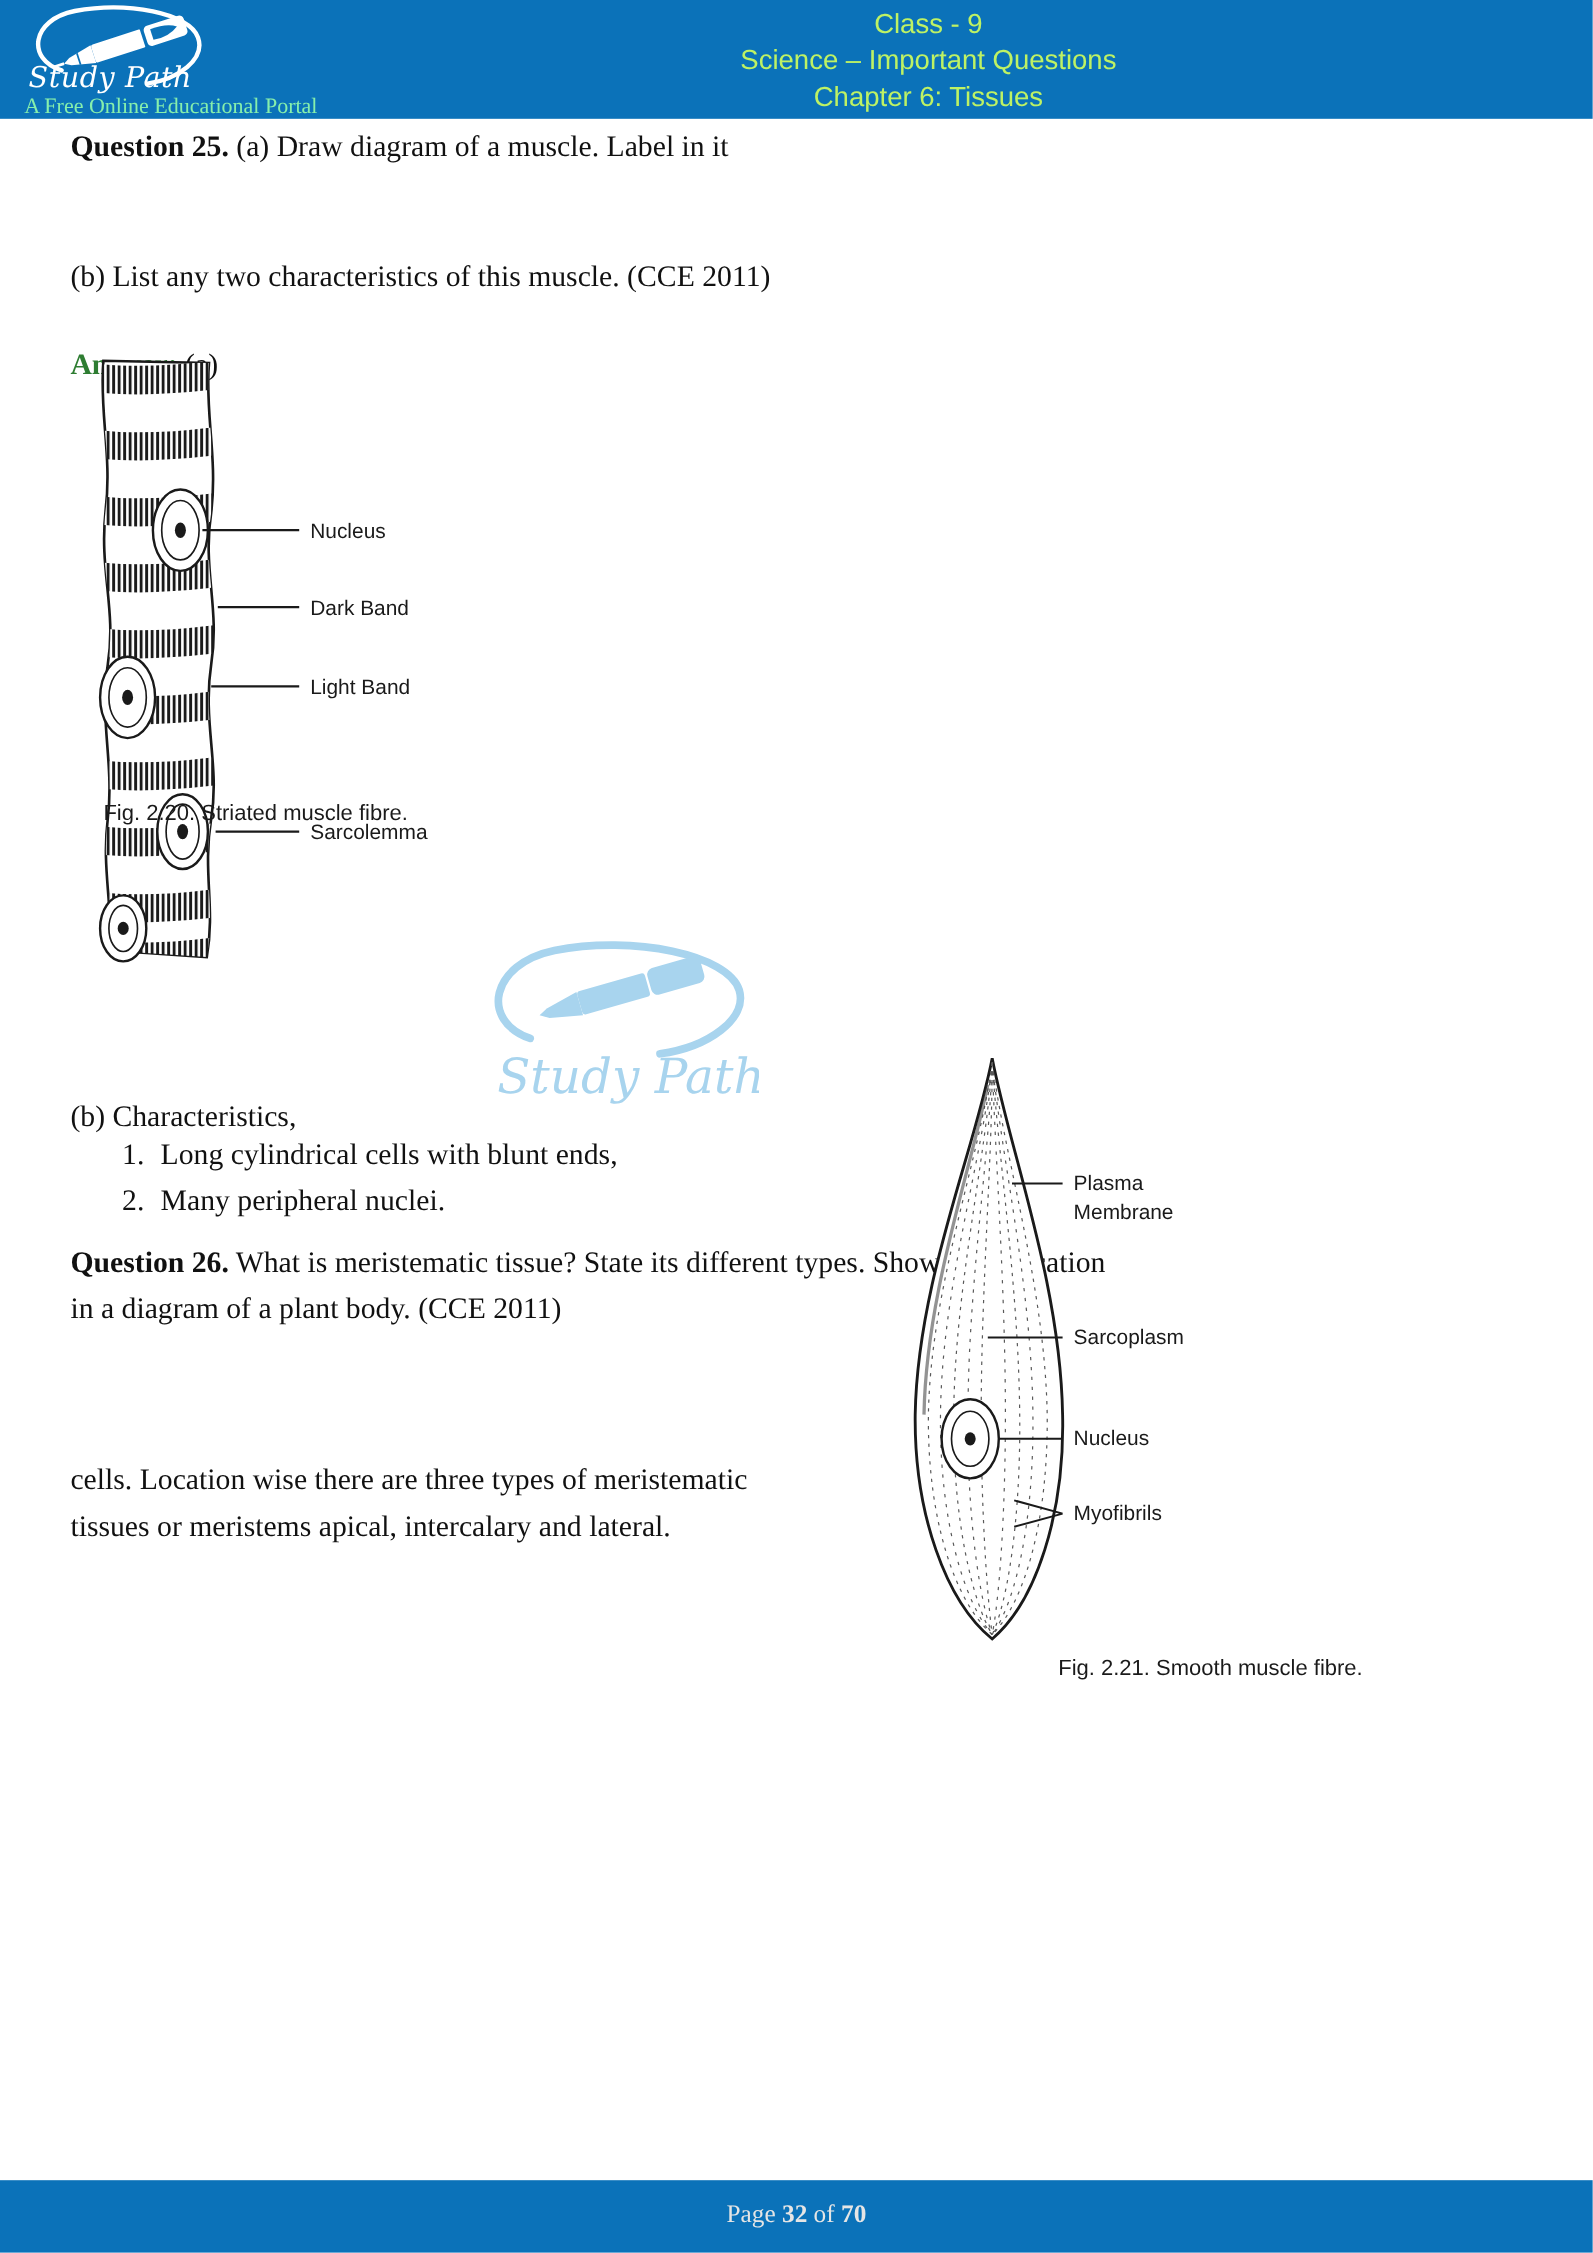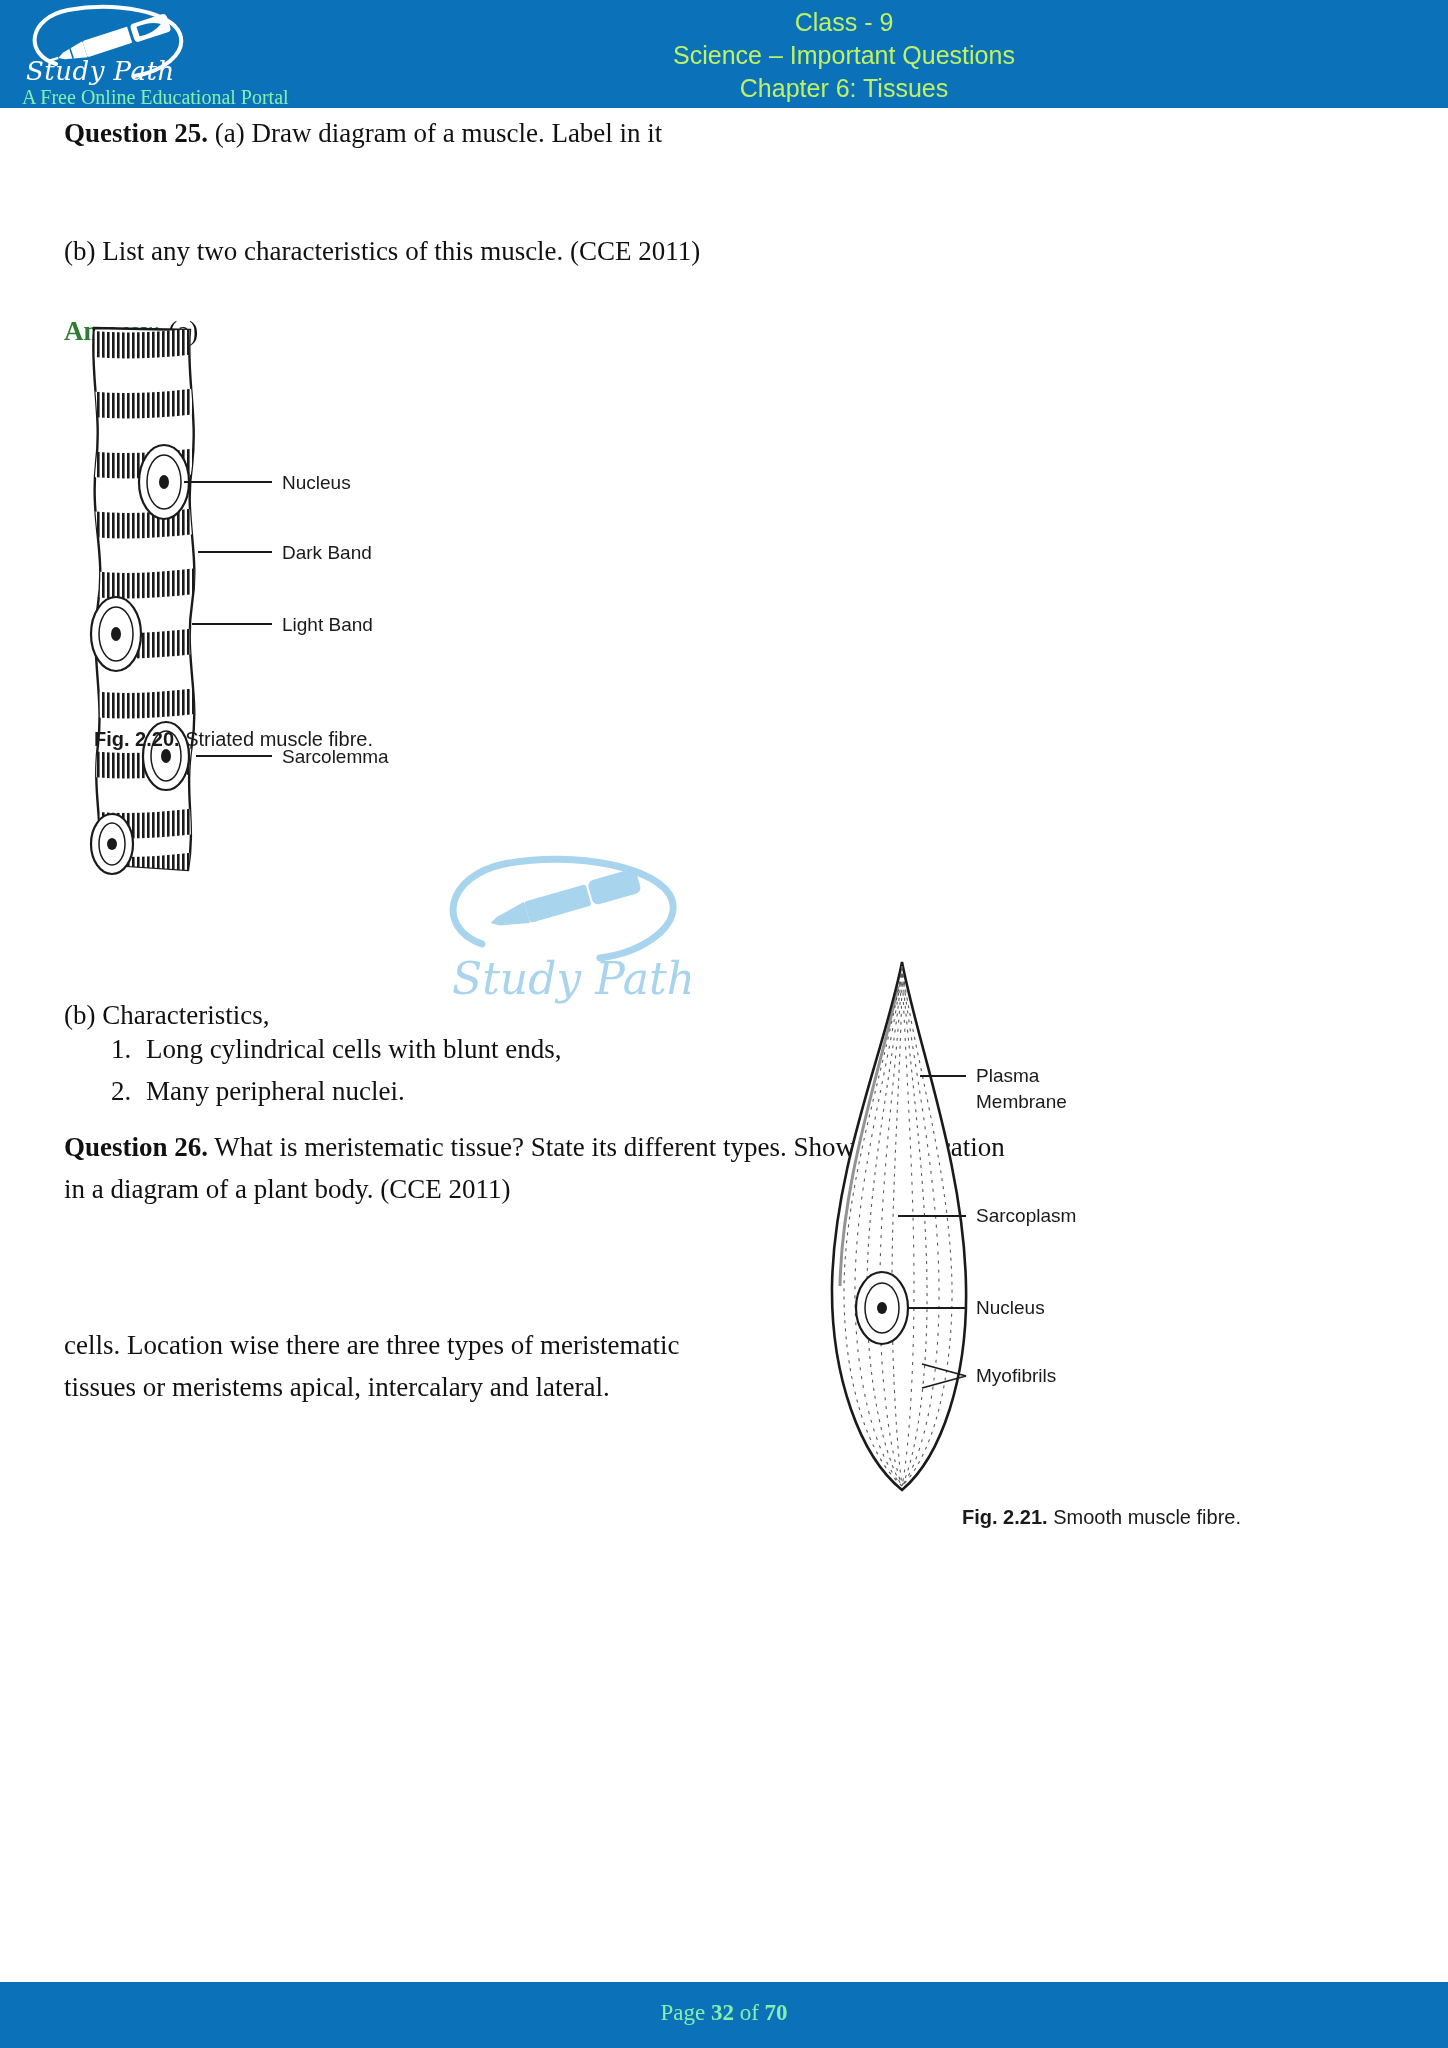--- a/index.html
+++ b/index.html
@@ -73,21 +73,21 @@
     left: 0; bottom: 0;
     width: 1448px;
     height: 66px;
     background: #0b72b9;
   }
   #footer-pager {
     position: absolute;
     left: 0; top: 18px;
     width: 1448px;
     text-align: center;
-    color: #86efac;
+    color: #e5e5e5;
     font-size: 23px;
     font-family: "Liberation Serif", serif;
   }
   #footer-pager b { font-weight: bold; }
 
   
   .content {
     position: absolute;
     left: 0; top: 108px;
     width: 1448px;
@@ -122,21 +122,21 @@
   }
 
   
   .figure-caption {
     position: absolute;
     font-family: "Liberation Sans", "DejaVu Sans", sans-serif;
     font-size: 20px;
     color: #1a1a1a;
     white-space: nowrap;
   }
-  .figure-caption b { font-weight: bold; }
+  .figure-caption b { font-weight: normal; }
 
   .diagram-label {
     font-family: "Liberation Sans", "DejaVu Sans", sans-serif;
     font-size: 19px;
     fill: #1a1a1a;
   }
 </style>
 </head>
 <body>
 

